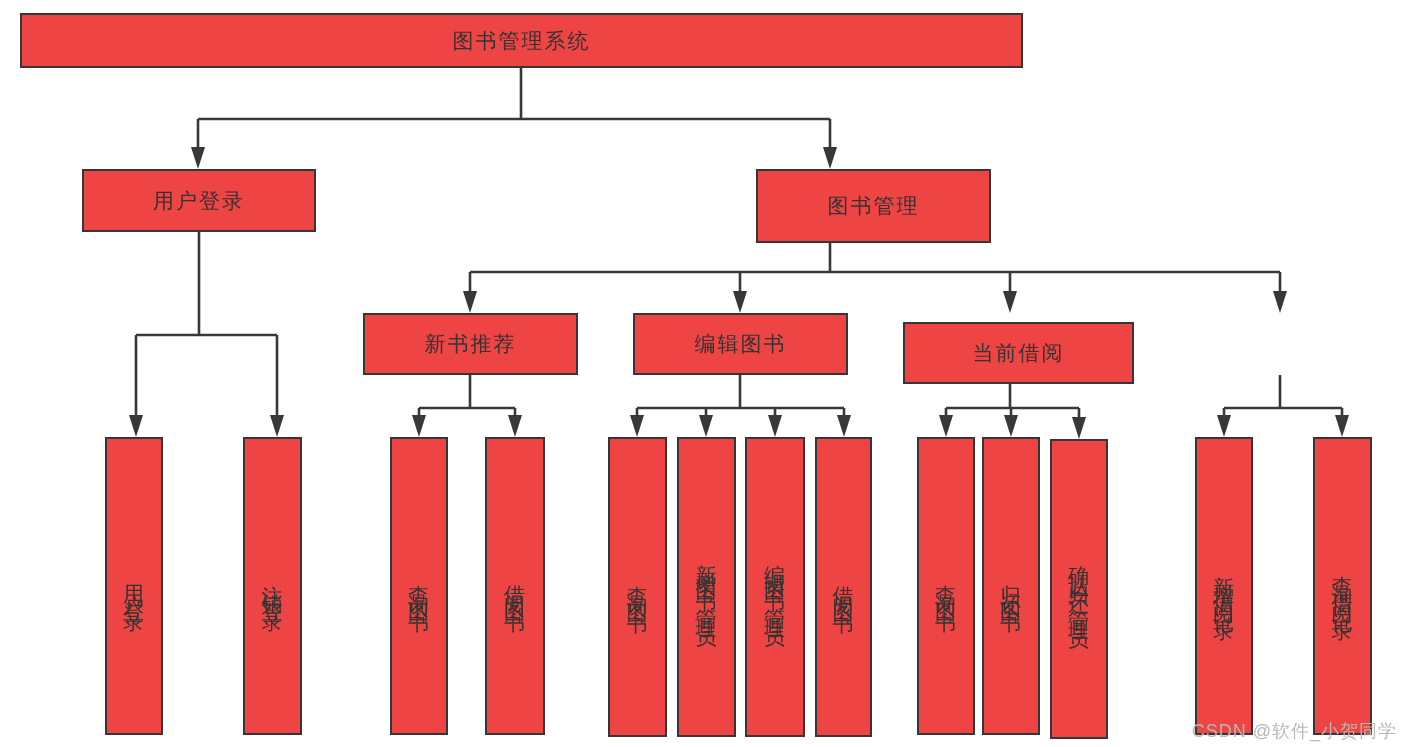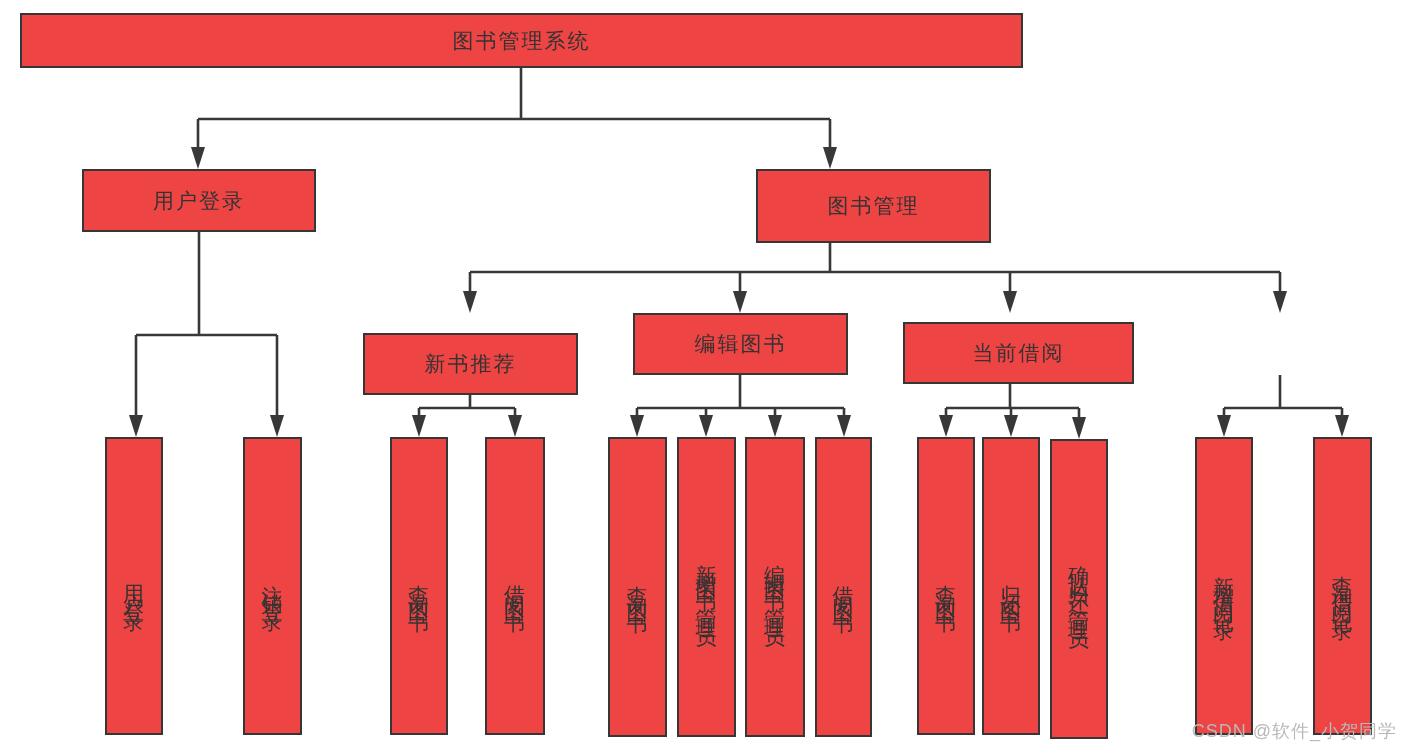--- a/index.html
+++ b/index.html
@@ -111,21 +111,21 @@
     <span>图书管理系统</span>
   </div>
 
   <div class="box h" style="left:82px; top:169px; width:234px; height:63px;">
     <span>用户登录</span>
   </div>
   <div class="box h" style="left:712px; top:169px; width:235px; height:74px;margin-left:44px;">
     <span>图书管理</span>
   </div>
 
-  <div class="box h" style="left:363px; top:313px; width:215px; height:62px;margin-top:20px;">
+  <div class="box h" style="left:363px; top:313px; width:215px; height:62px;">
     <span>新书推荐</span>
   </div>
   <div class="box h" style="left:633px; top:313px; width:215px; height:62px;">
     <span>编辑图书</span>
   </div>
   <div class="box h" style="left:903px; top:322px; width:231px; height:62px;">
     <span>当前借阅</span>
   </div>
 
   <div class="box v" style="left:105px; top:437px; width:58px; height:298px;">

